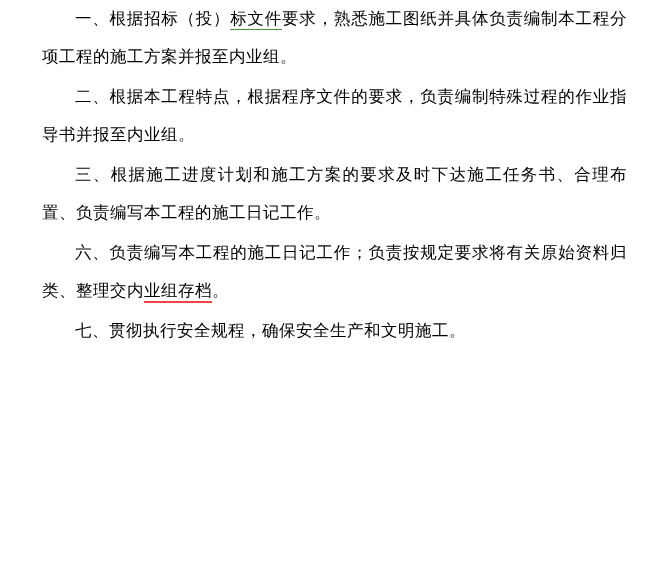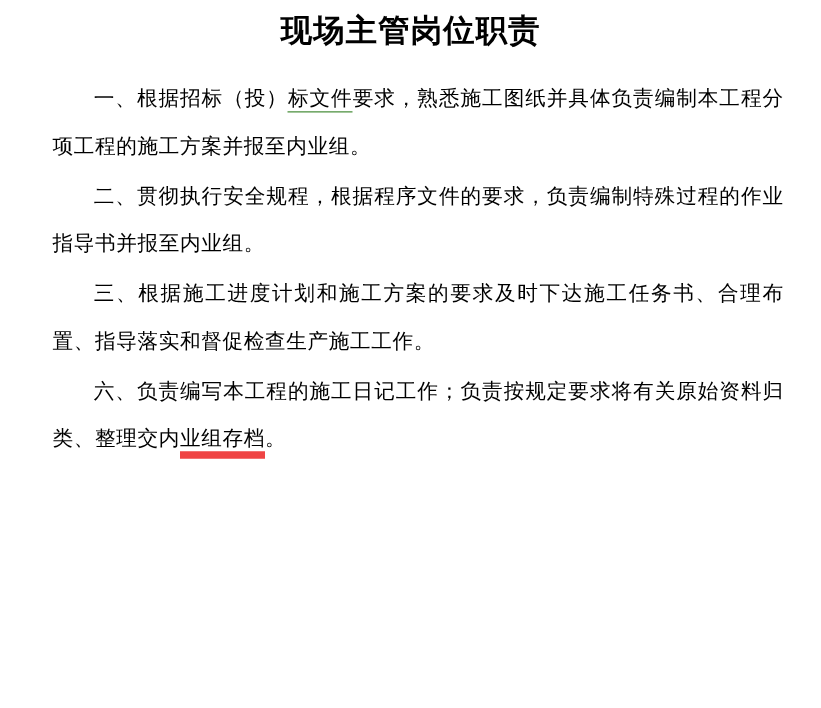--- a/index.html
+++ b/index.html
@@ -37,28 +37,28 @@
     margin: 0 0 2px 12px;
     letter-spacing: 0.5px;
     text-align: justify;
     font-family: Liberation Serif, serif;
   }
   .underline-green {
     border-bottom: 1px solid #4a8f3c;
     padding-bottom: 1px;
   }
   .underline-black {
-    border-bottom: 6px solid #ef4444;
+    border-bottom: 2px solid #ef4444;
     padding-bottom: 1px;
   }
 </style>
 </head>
 <body>
 
 <div class="page">
-  <div class="doc-title">现场主管岗位职责</div>
   <div id="body-text">
       <div class="para"><span>一、根据招标（投）</span><span class="underline-green">标文件</span><span>要求，熟悉施工图纸并具体负责编制本工程分项工程的施工方案并报至内业组。</span></div>
-      <div class="para"><span>二、贯彻执行安全规程，根据程序文件的要求，负责编制特殊过程的作业指导书并报至内业组。</span></div>
-      <div class="para"><span>三、根据施工进度计划和施工方案的要求及时下达施工任务书、合理布置、指导落实和督促检查生产施工工作。</span></div>
+      <div class="para"><span>二、根据本工程特点，根据程序文件的要求，负责编制特殊过程的作业指导书并报至内业组。</span></div>
+      <div class="para"><span>三、根据施工进度计划和施工方案的要求及时下达施工任务书、合理布置、负责编写本工程的施工日记工作。</span></div>
       <div class="para"><span>六、负责编写本工程的施工日记工作；负责按规定要求将有关原始资料归类、整理交内</span><span class="underline-black">业组存档</span><span>。</span></div>
+      <div class="para"><span>七、贯彻执行安全规程，确保安全生产和文明施工。</span></div>
     </div>
 </div>
 
 </body></html>

